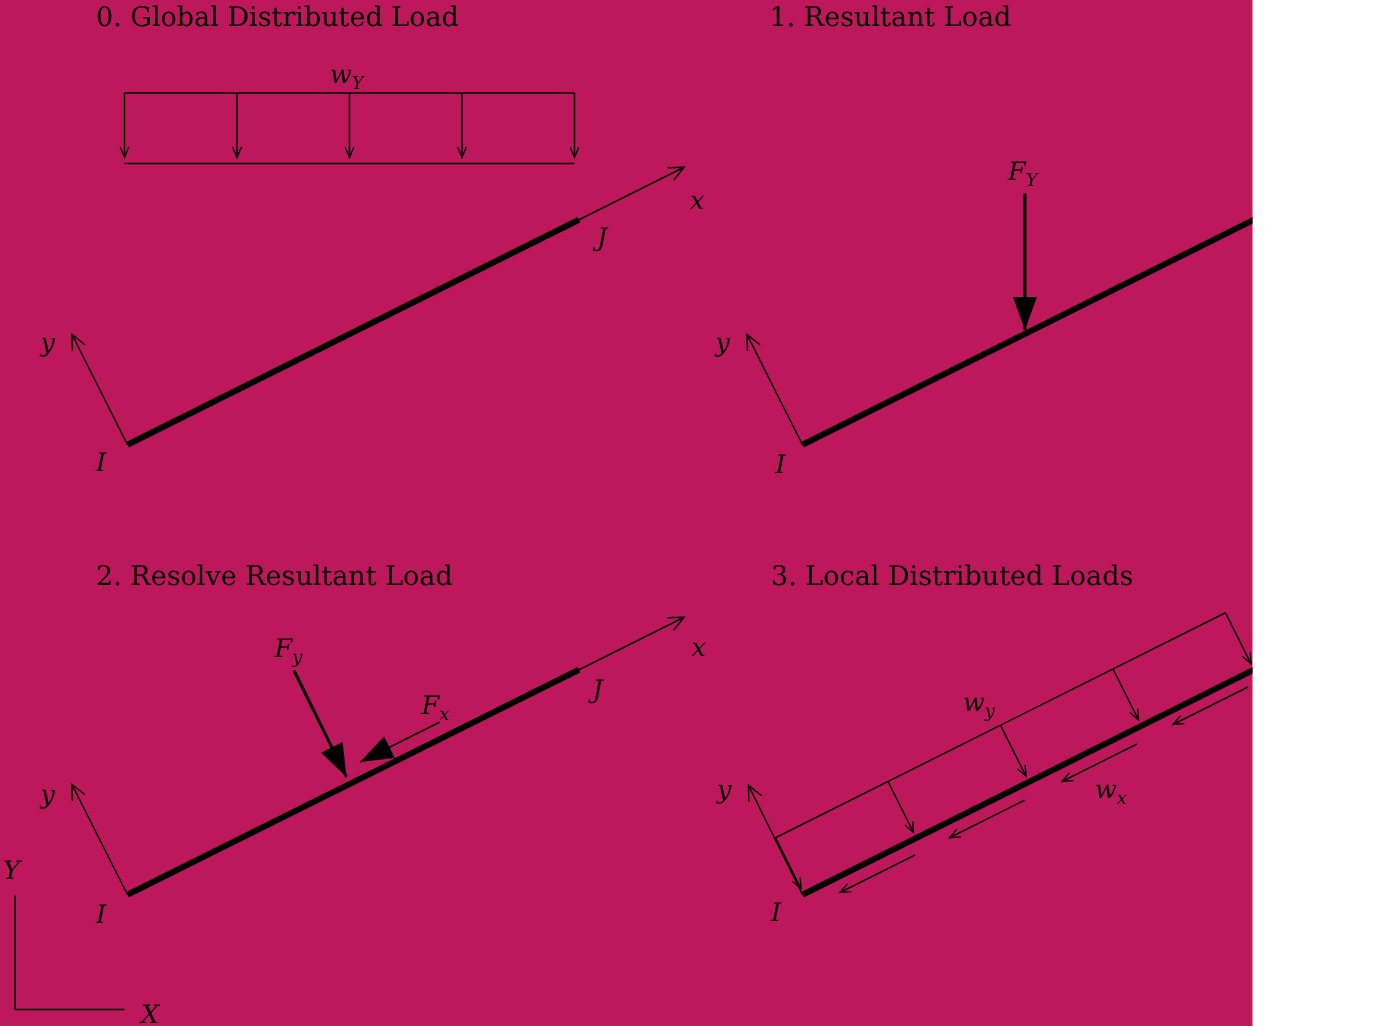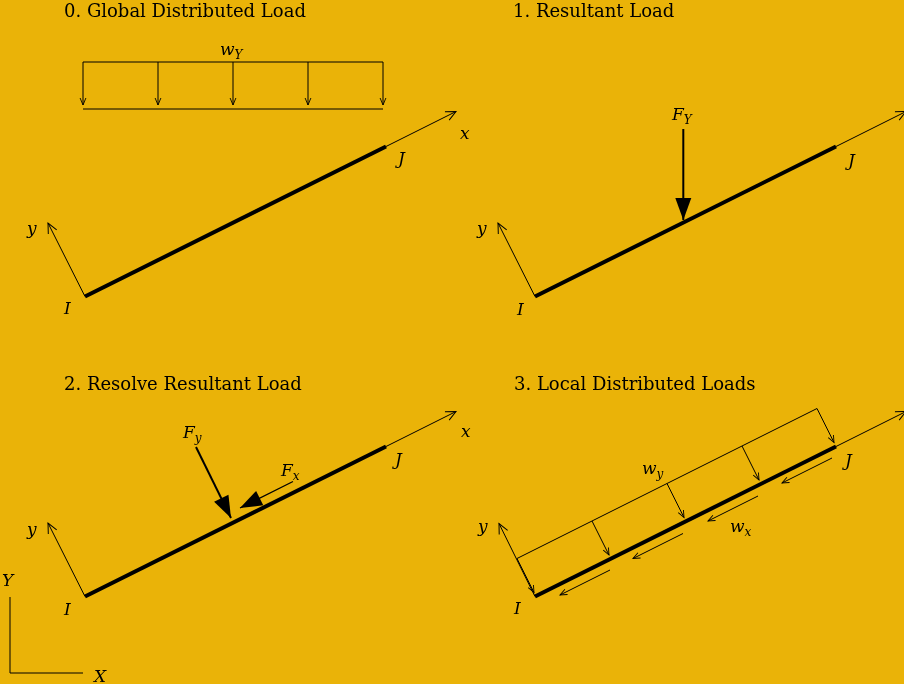--- a/index.html
+++ b/index.html
@@ -2,23 +2,23 @@
 <html><head>
 <meta charset="utf-8">
 <style>
   html, body {
     margin: 0;
     padding: 0;
     background: #ffffff;
   }
   .stage {
     position: relative;
-    width: 904px;
+    width: 835px;
     height: 684px;
-    background: #eab308;
+    background: #be185d;
     overflow: hidden;
   }
   svg text {
     fill: #000000;
   }
   .title {
     font-family: "DejaVu Serif", "Liberation Serif", serif;
     font-size: 18px;
     font-style: normal;
   }

